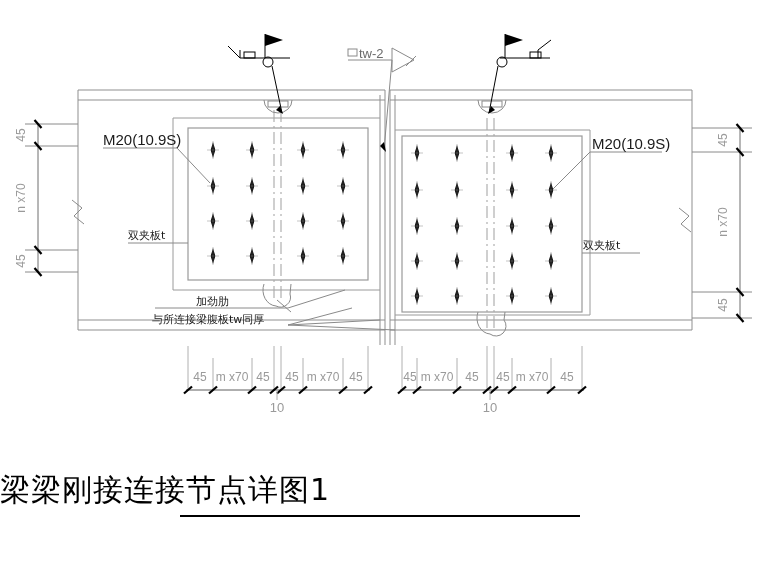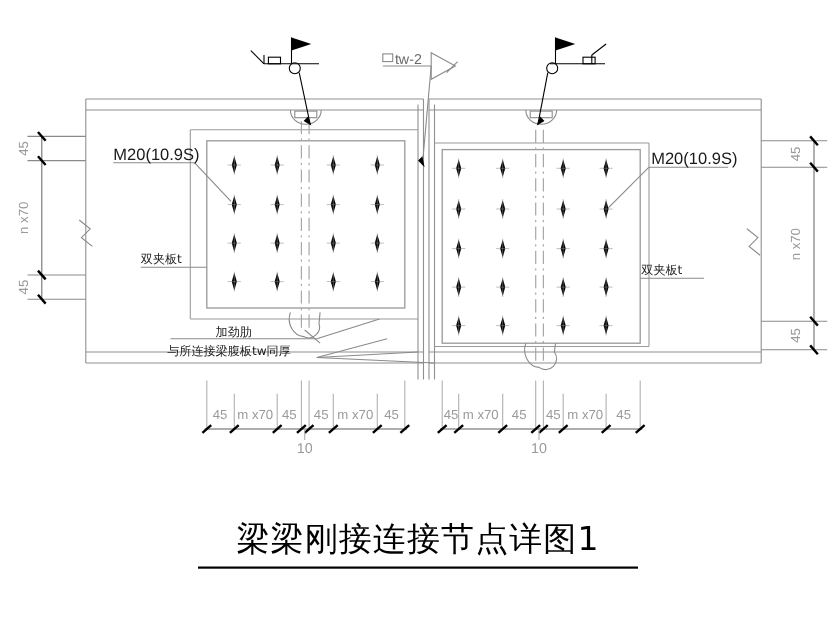--- a/index.html
+++ b/index.html
@@ -1,20 +1,20 @@
 <!DOCTYPE html>
 <html><head>
 <meta charset="utf-8">
 <style>
   html,body{margin:0;padding:0;background:#ffffff;}
   body{width:760px;height:570px;overflow:hidden;
        font-family:"Liberation Sans","DejaVu Sans",sans-serif;}
   #stage{position:relative;width:760px;height:570px;background:#fff;}
   svg#cad{position:absolute;left:0;top:0;width:760px;height:570px;}
-  .ttl{position:absolute;left:0;top:470px;width:760px;text-align:center;}
+  .ttl{position:absolute;left:0;top:470px;width:760px;text-align:left;}
   .ttl .t{font-size:30px;color:#000;font-family:"DejaVu Sans",sans-serif;letter-spacing:1px;}
   .ttl .rule{width:400px;height:2px;background:#000;margin:4px auto 0 auto;}
 </style>
 </head>
 <body>
 
 <div id="stage">
 
   <svg id="cad" viewBox="0 0 760 570">
     <defs>

